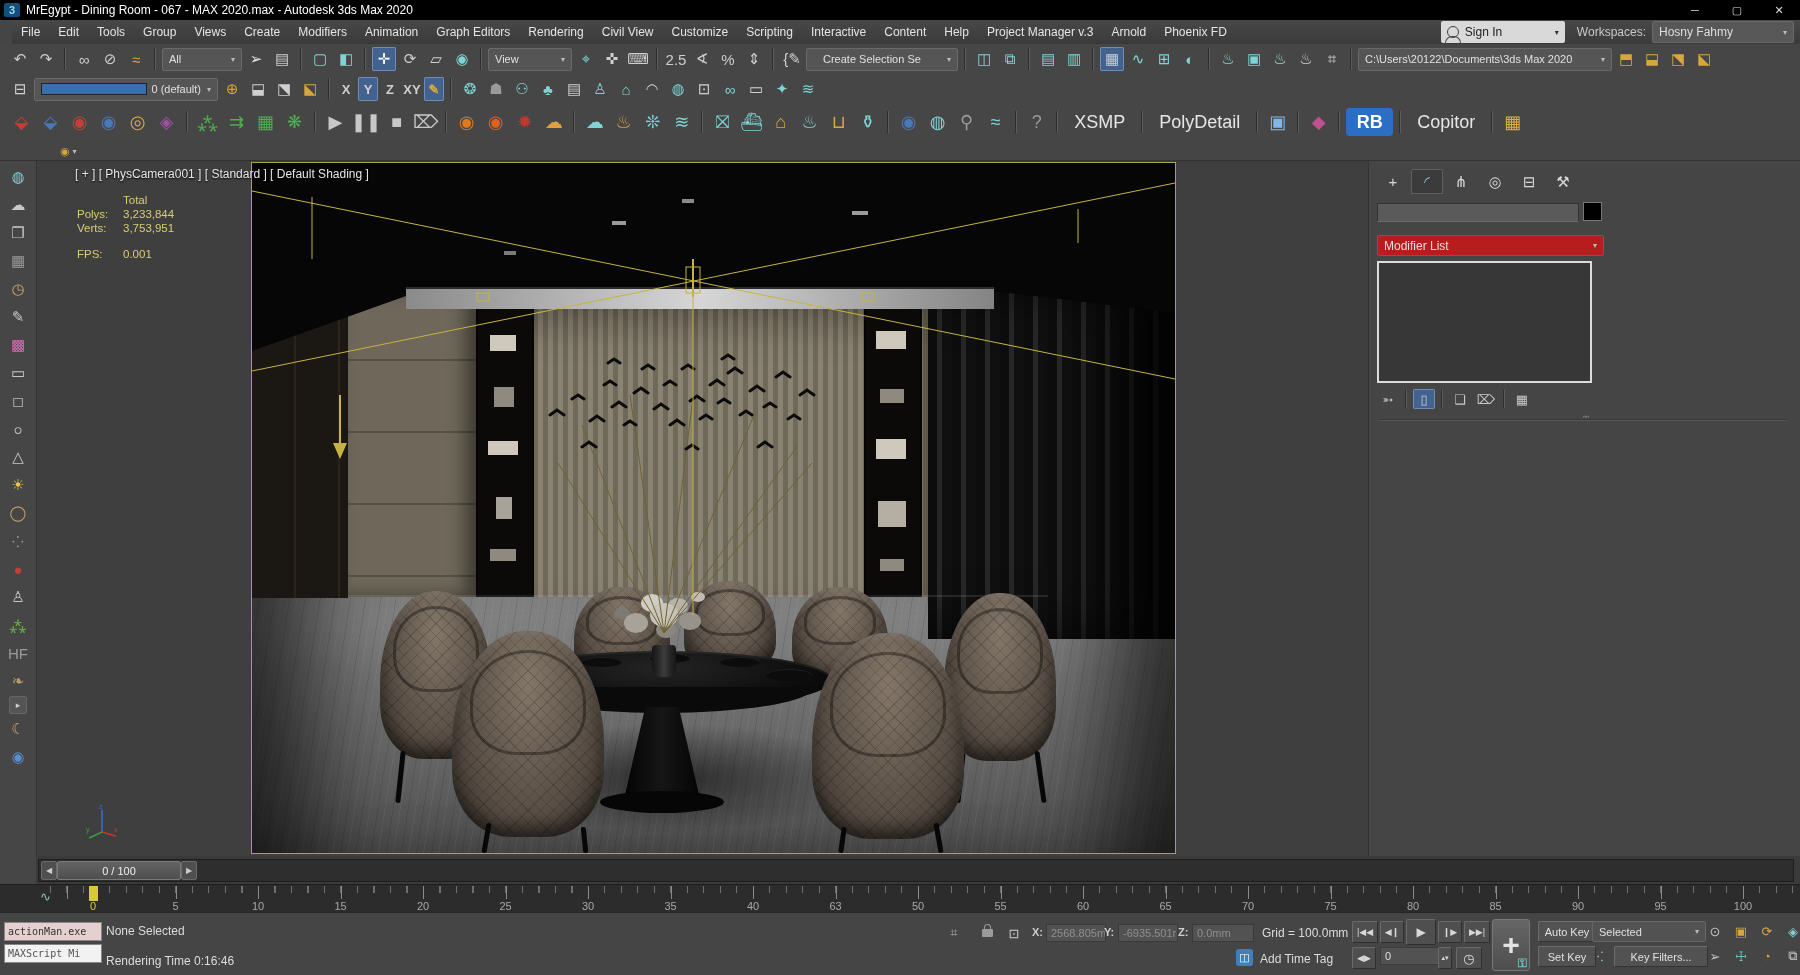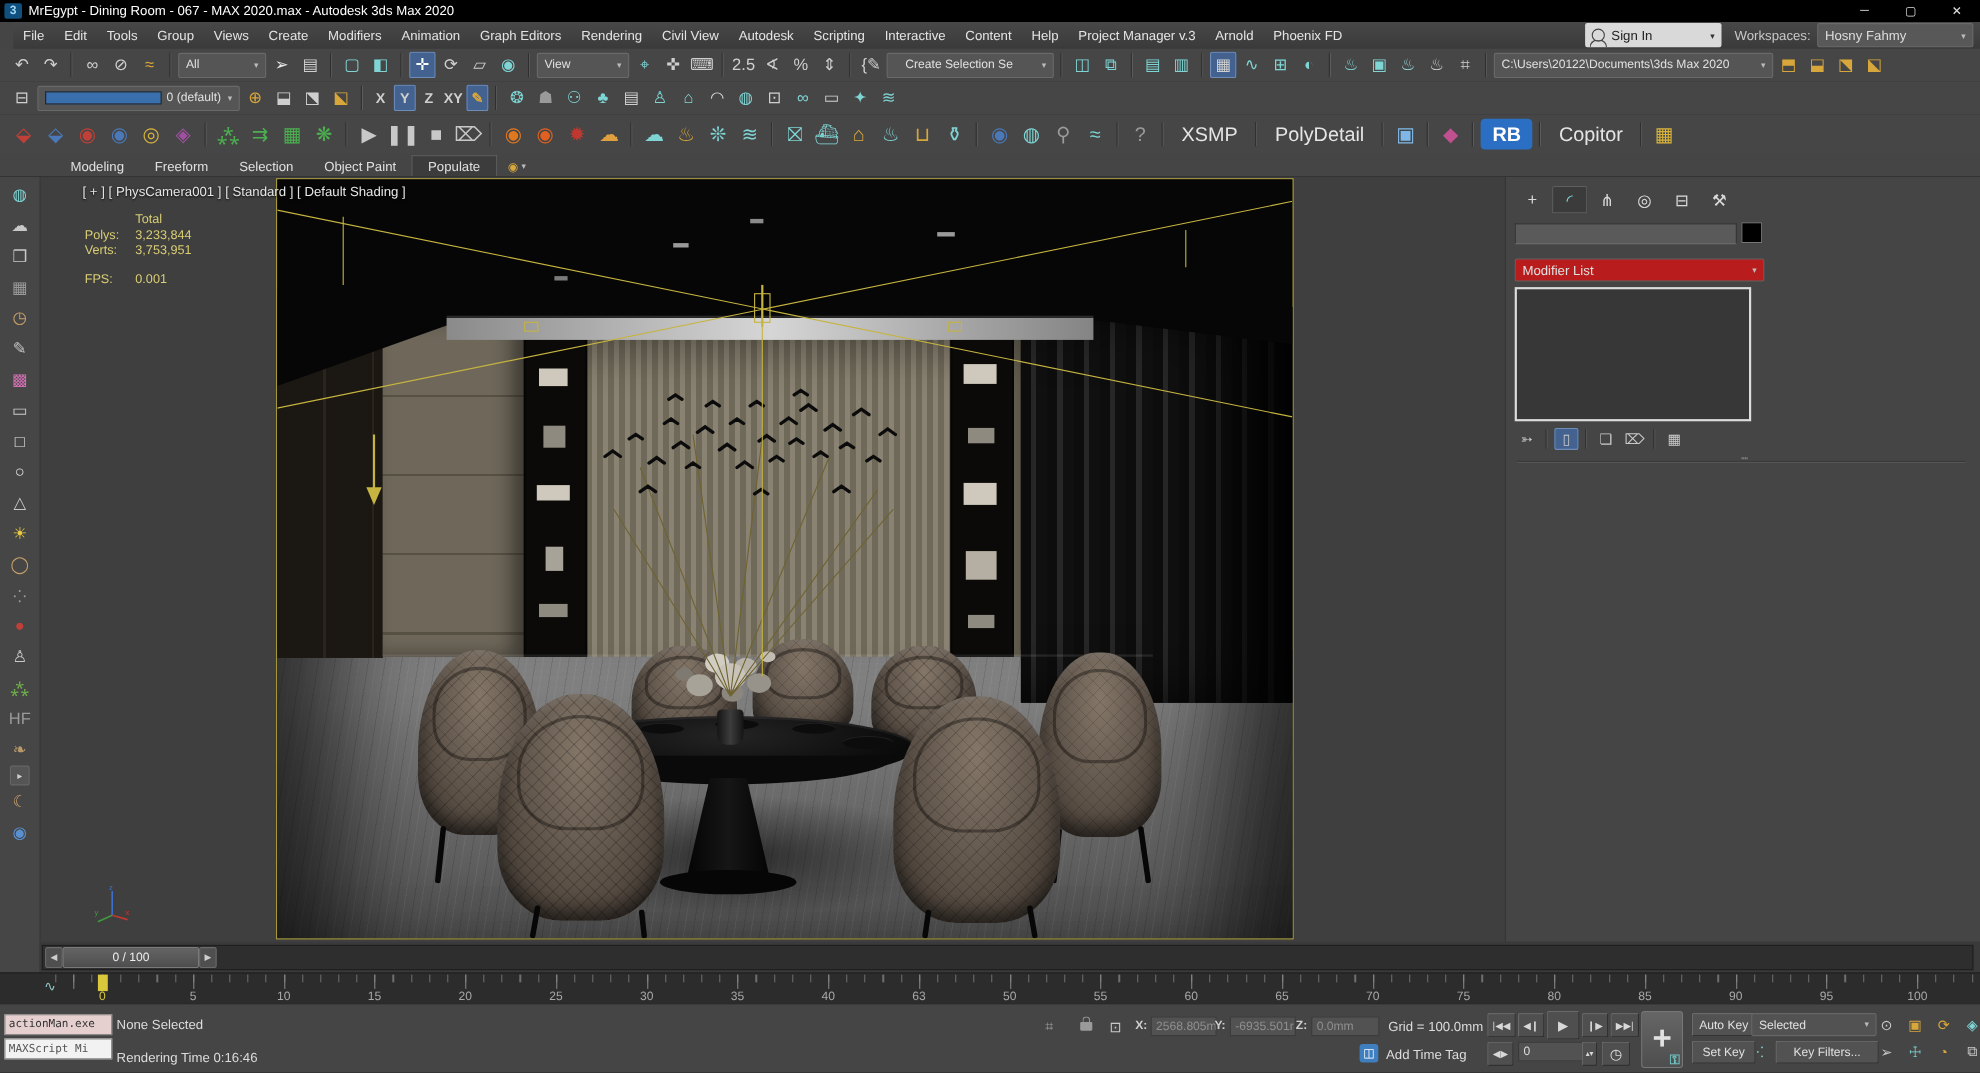--- a/index.html
+++ b/index.html
@@ -191,21 +191,21 @@
         <span class="mitem">Edit</span>
         <span class="mitem">Tools</span>
         <span class="mitem">Group</span>
         <span class="mitem">Views</span>
         <span class="mitem">Create</span>
         <span class="mitem">Modifiers</span>
         <span class="mitem">Animation</span>
         <span class="mitem">Graph Editors</span>
         <span class="mitem">Rendering</span>
         <span class="mitem">Civil View</span>
-        <span class="mitem">Autodesk</span>
+        <span class="mitem">Customize</span>
         <span class="mitem">Scripting</span>
         <span class="mitem">Interactive</span>
         <span class="mitem">Content</span>
         <span class="mitem">Help</span>
         <span class="mitem">Project Manager v.3</span>
         <span class="mitem">Arnold</span>
         <span class="mitem">Phoenix FD</span>
       </div>
     <div class="signin">
       <span class="person"></span>
@@ -371,27 +371,20 @@
       <div class="tbtn" style="color: rgb(192, 80, 144);">◆</div>
       <span class="sep"></span>
       <div class="tbtn txt rb">RB</div>
       <span class="sep"></span>
       <div class="tbtn txt">Copitor</div>
       <span class="sep"></span>
       <div class="tbtn" style="color: rgb(216, 180, 60);">▦</div>
     </div>
 
   <div class="ribbontabs">
-    <div style="display:flex;align-items:flex-end">
-        <div class="rtab">Modeling</div>
-        <div class="rtab">Freeform</div>
-        <div class="rtab">Selection</div>
-        <div class="rtab">Object Paint</div>
-        <div class="rtab active">Populate</div>
-      </div>
     <div class="rtab-extra">
       <span style="color:#d8a73c;font-size:11px">◉</span>
       <span class="caret">▾</span>
     </div>
   </div>
 
   <div class="lefttb">
       <div class="tbtn" style="color: rgb(127, 212, 212);">◍</div>
       <div class="tbtn" style="color: rgb(200, 200, 200);">☁</div>
       <div class="tbtn" style="color: rgb(200, 200, 200);">❒</div>

